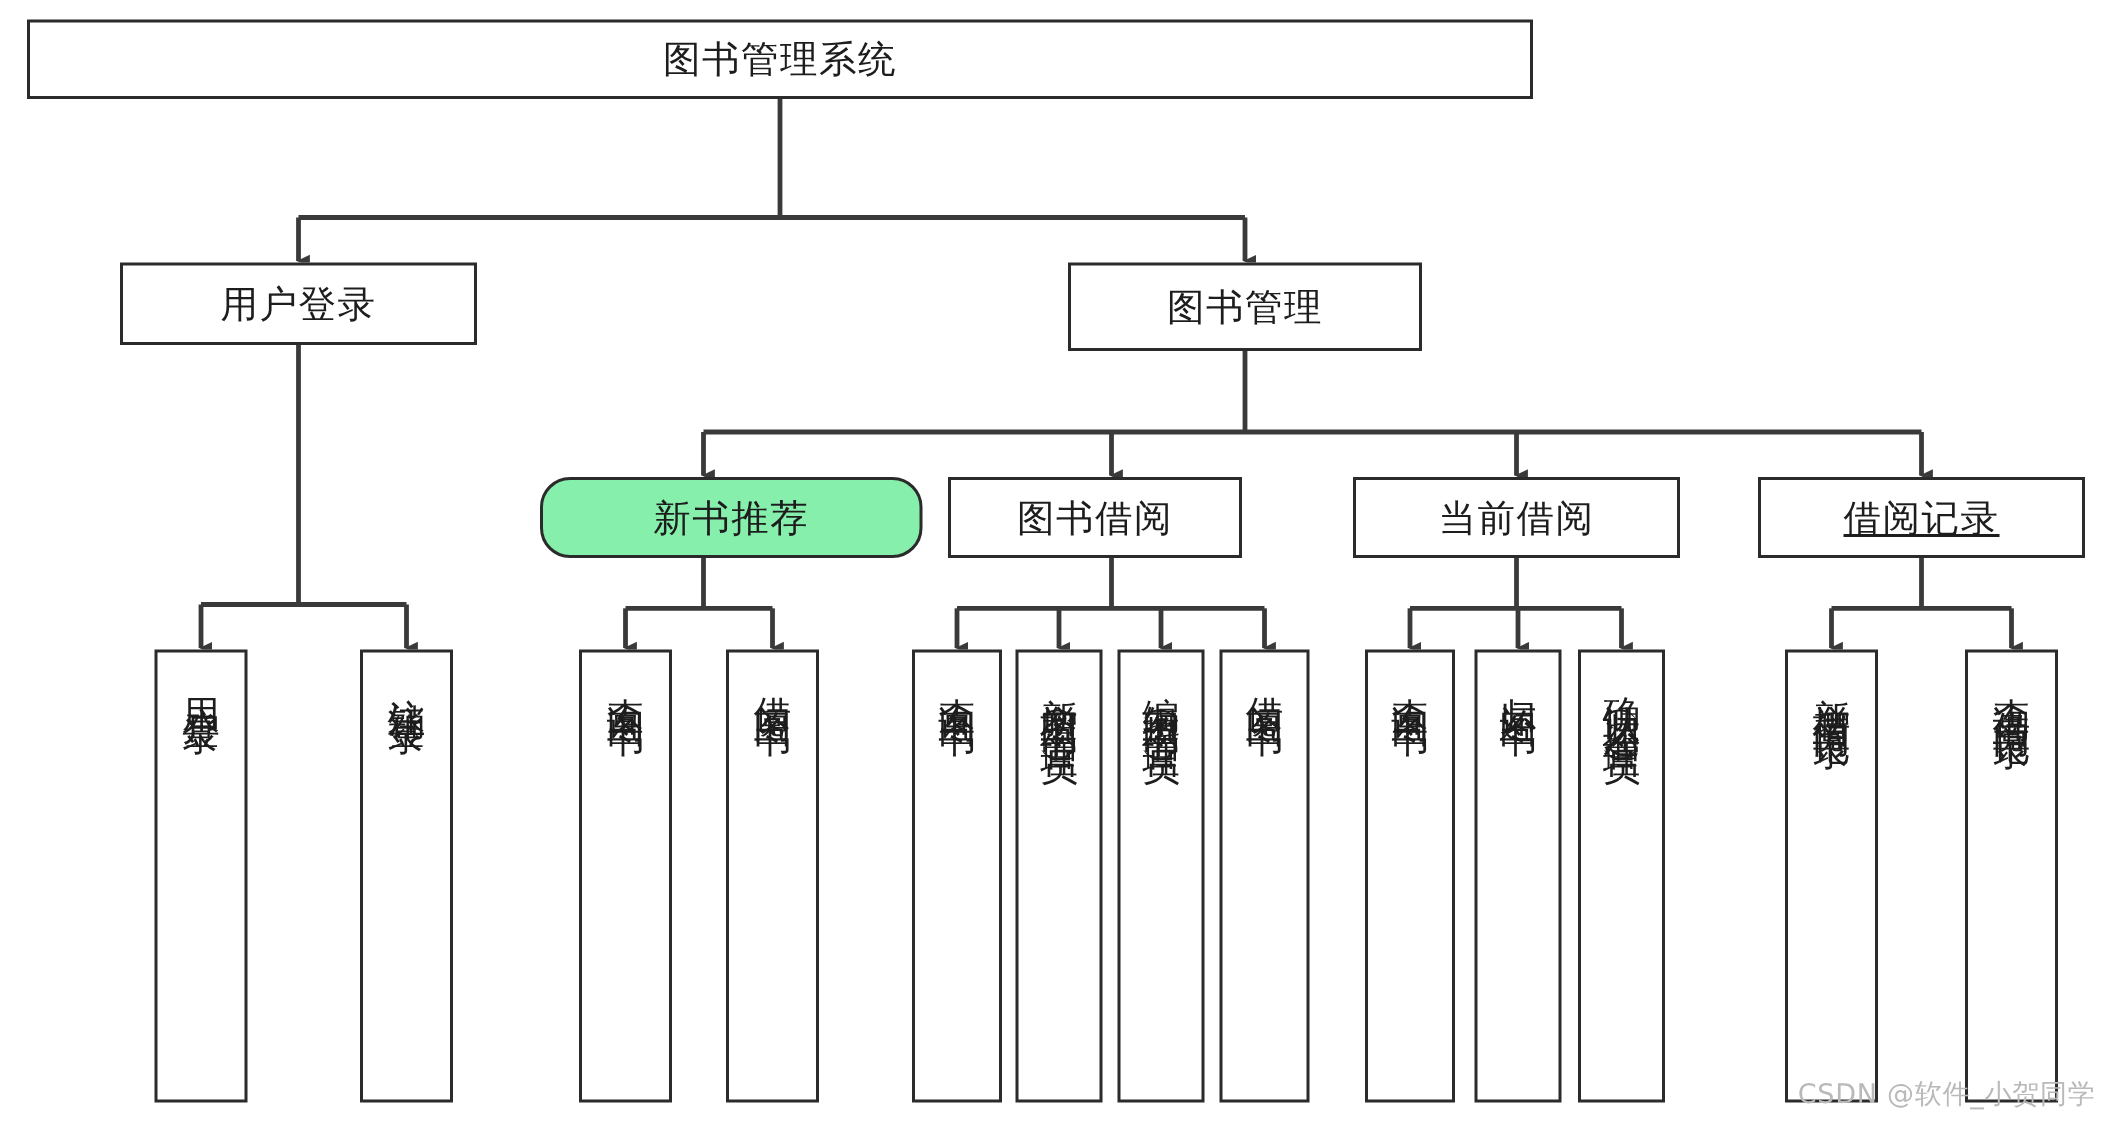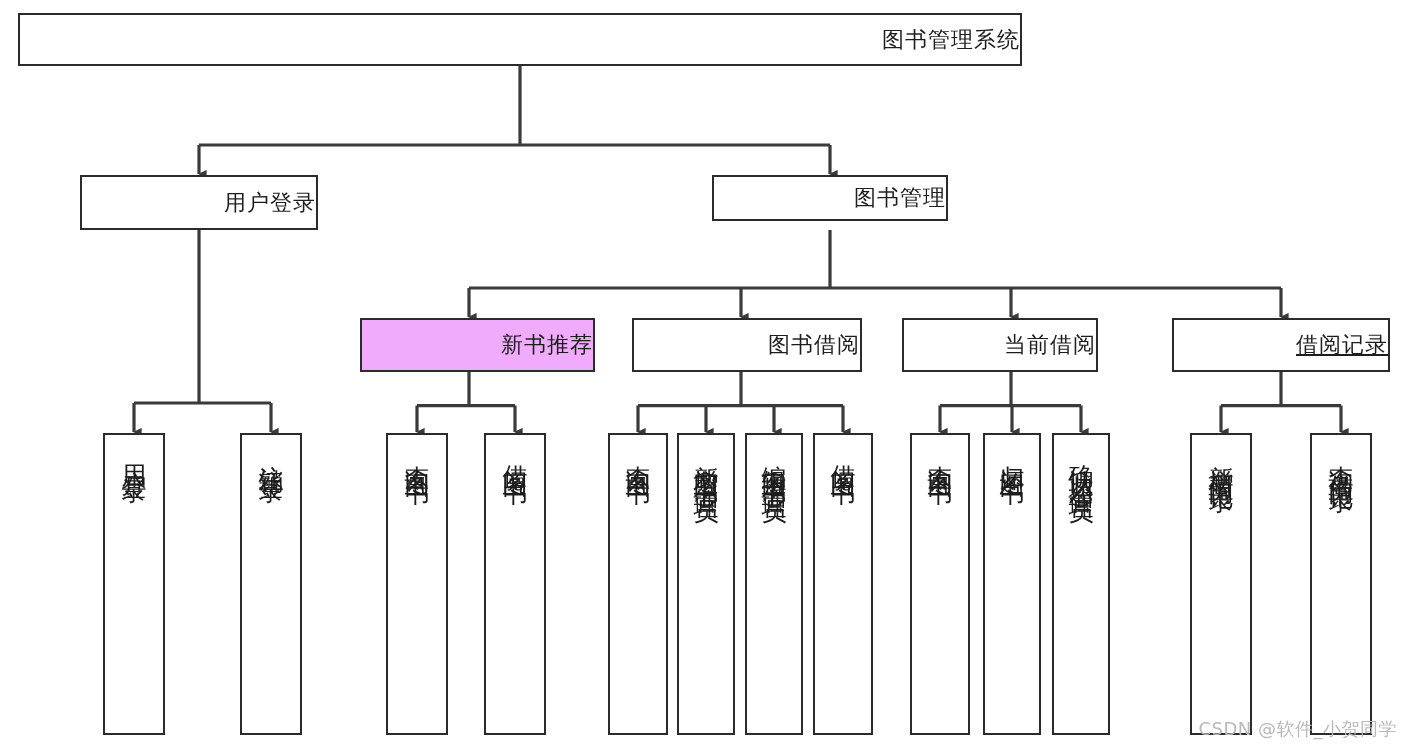--- a/index.html
+++ b/index.html
@@ -30,23 +30,22 @@
     position: absolute;
     box-sizing: border-box;
     border: 2.5px solid #2b2b2b;
     background: #ffffff;
     display: flex;
     align-items: center;
     justify-content: center;
     color: #1d1d1d;
   }
   .node.horiz {
-    font-size: 22px;
+    font-size: 25px;
     letter-spacing: 1px;
-    justify-content: flex-end;
   }
   .node.vert {
     font-size: 25px;
     padding-top: 10px;
     align-items: flex-start;
     justify-content: center;
   }
   .node.vert .vtext {
     writing-mode: vertical-rl;
     text-orientation: upright;
@@ -112,31 +111,31 @@
       </g>
   </svg>
 
   <div class="node horiz" style="left: 18px; top: 13px; width: 1004px; height: 53px; border-color: rgb(43, 43, 43); background: rgb(255, 255, 255); color: rgb(29, 29, 29);">
     <span>图书管理系统</span>
   </div>
 
   <div class="node horiz" style="left: 80px; top: 175px; width: 238px; height: 55px; border-color: rgb(43, 43, 43); background: rgb(255, 255, 255); color: rgb(29, 29, 29);">
     <span>用户登录</span>
   </div>
-  <div class="node horiz" style="left: 712px; top: 175px; width: 236px; height: 46px; border-color: rgb(43, 43, 43); background: rgb(255, 255, 255); color: rgb(29, 29, 29);">
+  <div class="node horiz" style="left: 712px; top: 175px; width: 236px; height: 59px; border-color: rgb(43, 43, 43); background: rgb(255, 255, 255); color: rgb(29, 29, 29);">
     <span>图书管理</span>
   </div>
 
-  <div class="node horiz" style="left: 360px; top: 318px; width: 235px; height: 54px; border-color: rgb(43, 43, 43); background: #f0abfc; color: rgb(29, 29, 29);">
+  <div class="node horiz" style="left: 360px; top: 318px; width: 255px; height: 54px; border-color: rgb(43, 43, 43); background: #86efac; color: rgb(29, 29, 29); border-radius: 20px;">
     <span>新书推荐</span>
   </div>
-  <div class="node horiz" style="left: 632px; top: 318px; width: 230px; height: 54px; border-color: rgb(43, 43, 43); background: rgb(255, 255, 255); color: rgb(29, 29, 29);">
+  <div class="node horiz" style="left: 632px; top: 318px; width: 196px; height: 54px; border-color: rgb(43, 43, 43); background: rgb(255, 255, 255); color: rgb(29, 29, 29);">
     <span>图书借阅</span>
   </div>
-  <div class="node horiz" style="left: 902px; top: 318px; width: 196px; height: 54px; border-color: rgb(43, 43, 43); background: rgb(255, 255, 255); color: rgb(29, 29, 29);">
+  <div class="node horiz" style="left: 902px; top: 318px; width: 218px; height: 54px; border-color: rgb(43, 43, 43); background: rgb(255, 255, 255); color: rgb(29, 29, 29);">
     <span>当前借阅</span>
   </div>
   <div class="node horiz" style="left: 1172px; top: 318px; width: 218px; height: 54px; border-color: rgb(43, 43, 43); background: rgb(255, 255, 255); color: rgb(29, 29, 29); text-decoration: underline;">
     <span>借阅记录</span>
   </div>
 
   <div class="node vert" style="left: 103px; top: 433px; width: 62px; height: 302px; border-color: rgb(43, 43, 43); background: rgb(255, 255, 255); color: rgb(29, 29, 29);">
     <span class="vtext">用户登录</span>
   </div>
   <div class="node vert" style="left: 240px; top: 433px; width: 62px; height: 302px; border-color: rgb(43, 43, 43); background: rgb(255, 255, 255); color: rgb(29, 29, 29);">

